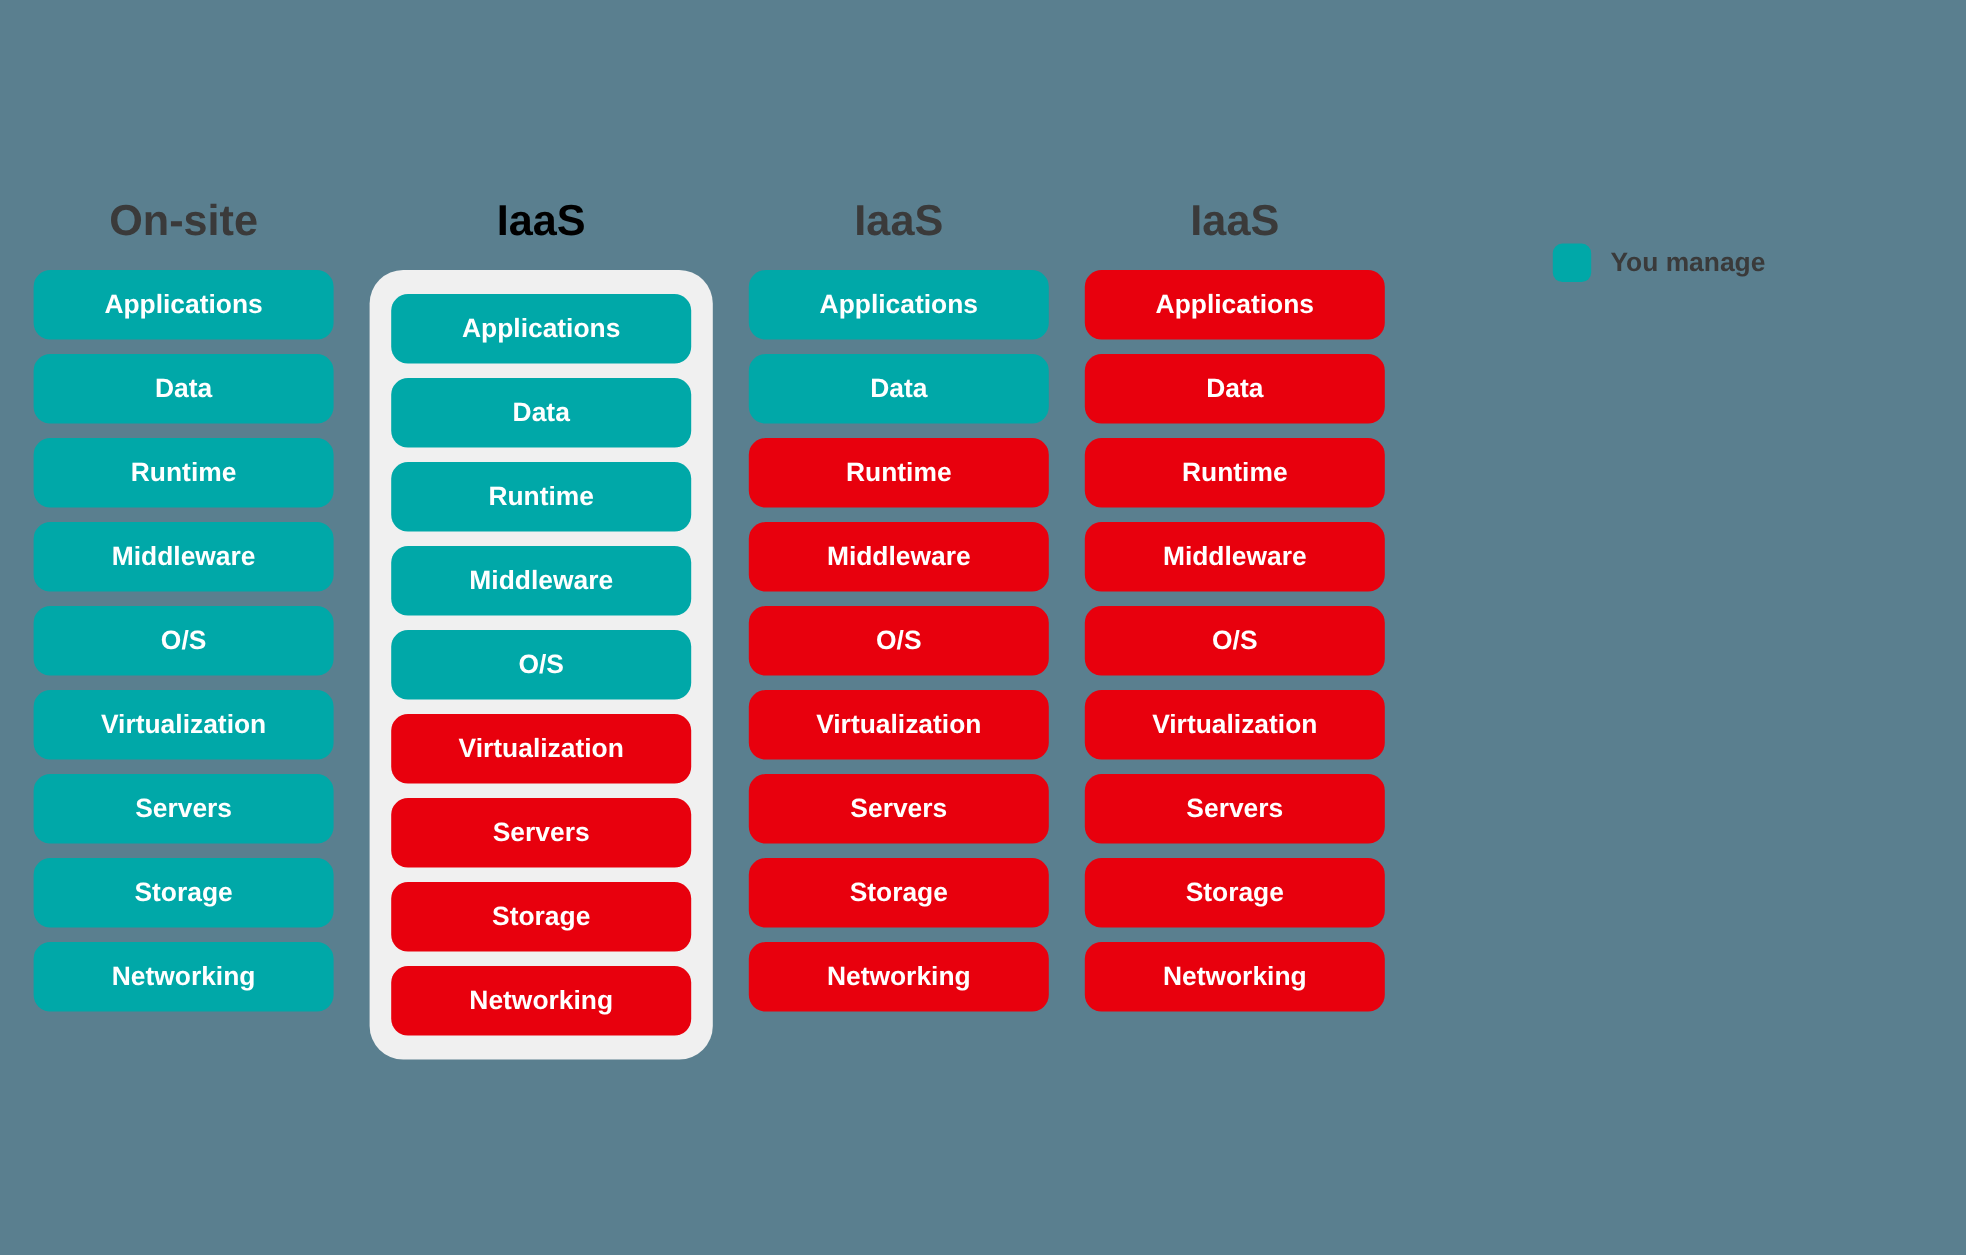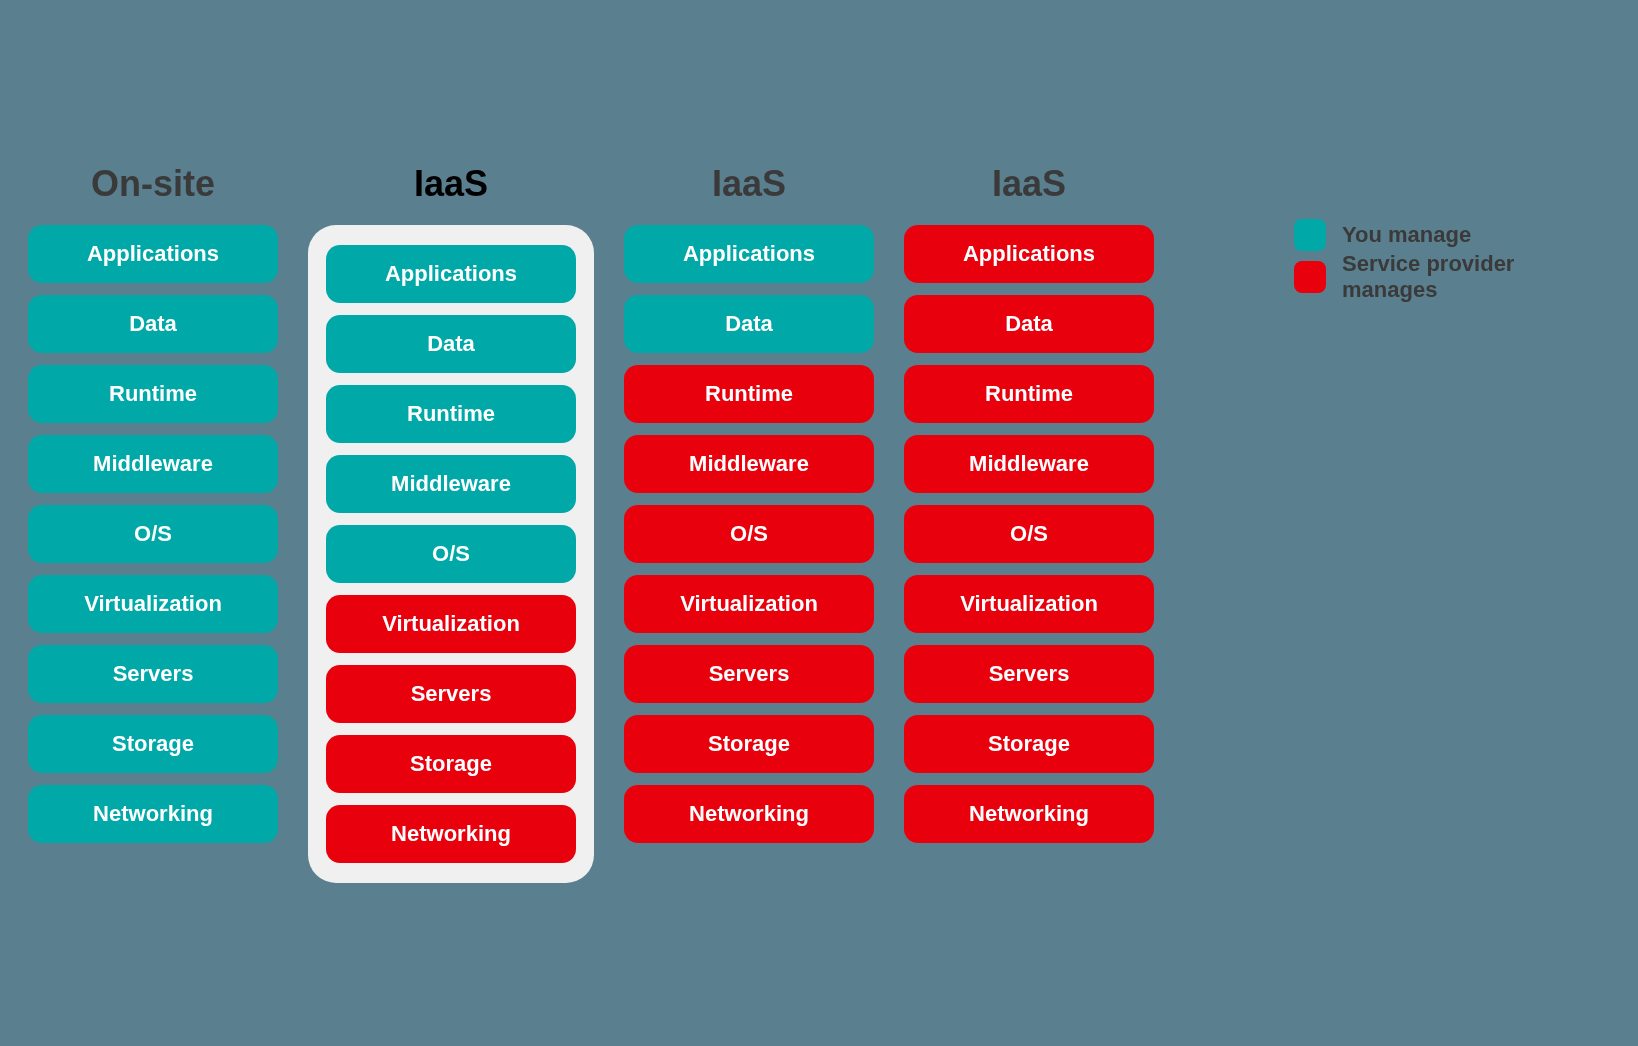--- a/index.html
+++ b/index.html
@@ -77,21 +77,22 @@
       background-color: #00a8a8;
     }
 
     .pill.red {
       background-color: #e8000d;
     }
 
     .legend {
       display: flex;
       flex-direction: column;
-      margin-top: 56px;
+      gap: 14px;
+      margin-top: 40px;
       align-self: flex-start;
       margin-left: 140px;
     }
 
     .legend-item {
       display: flex;
       align-items: center;
       gap: 16px;
     }
 
@@ -165,18 +166,14 @@
         <div class="pill red">Servers</div>
         <div class="pill red">Storage</div>
         <div class="pill red">Networking</div>
       </div>
     </div>
   <div class="legend" id="legend">
   <div class="legend-item">
         <div class="legend-dot teal"></div>
         <span class="legend-text">You manage</span>
       </div>
-      <div class="legend-item">
-        <div class="legend-dot red"></div>
-        <span class="legend-text">Service provider manages</span>
-      </div>
     </div>
 </div>
 
 </body></html>

